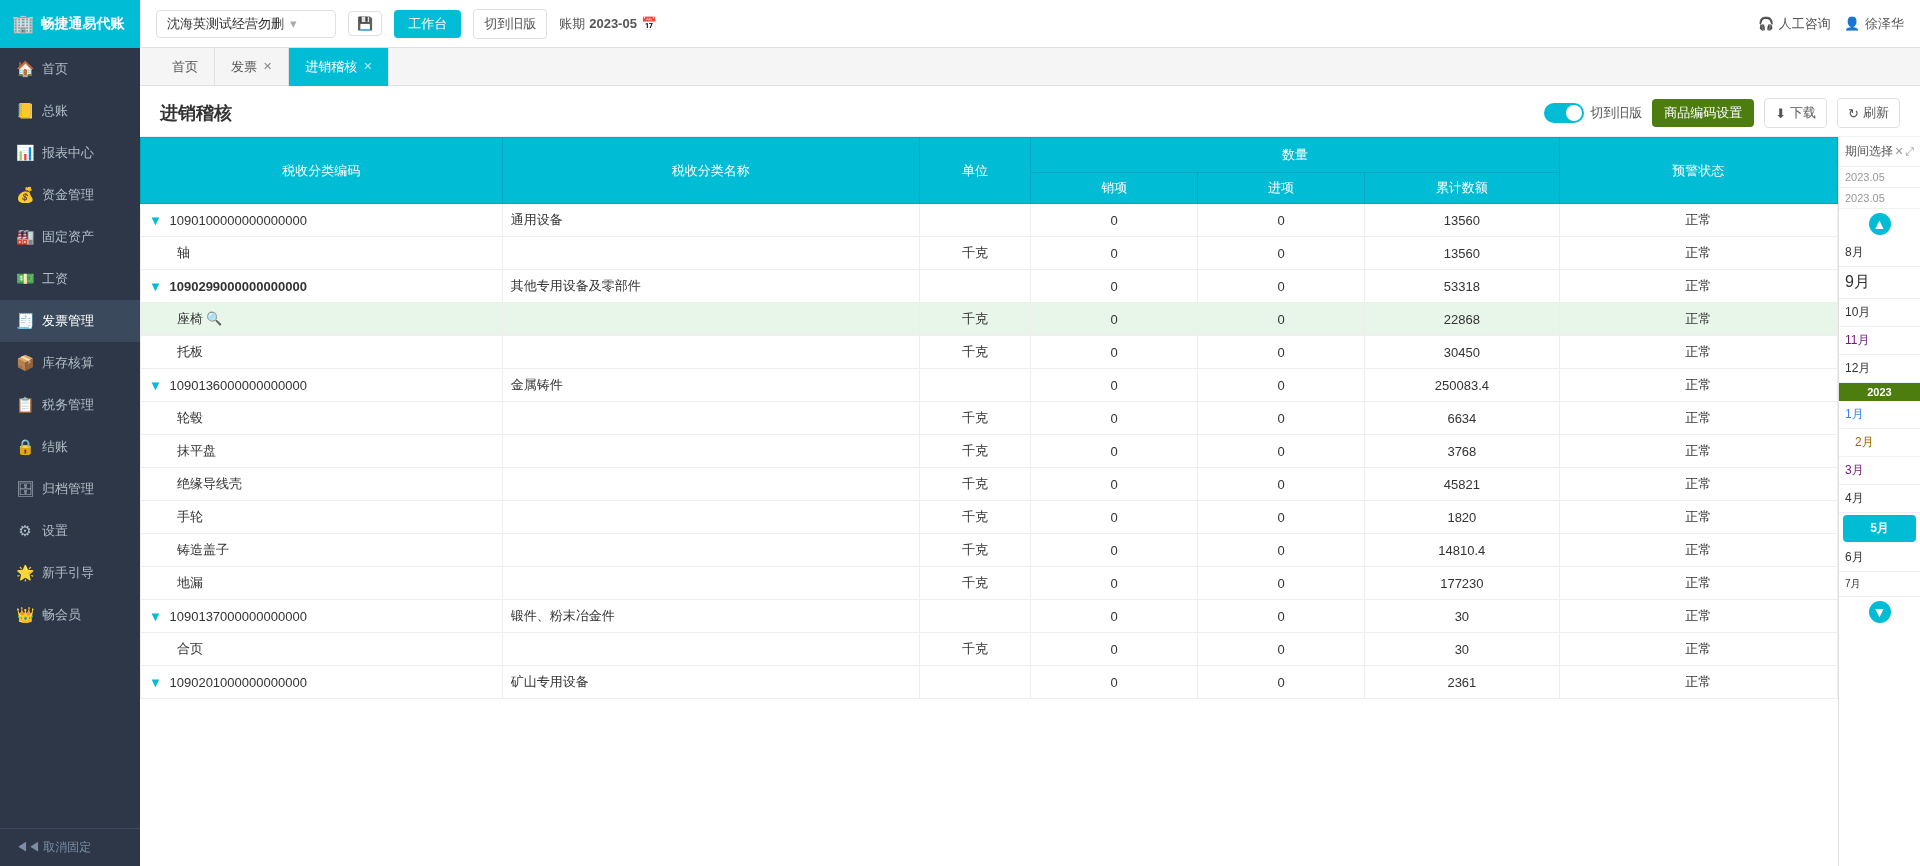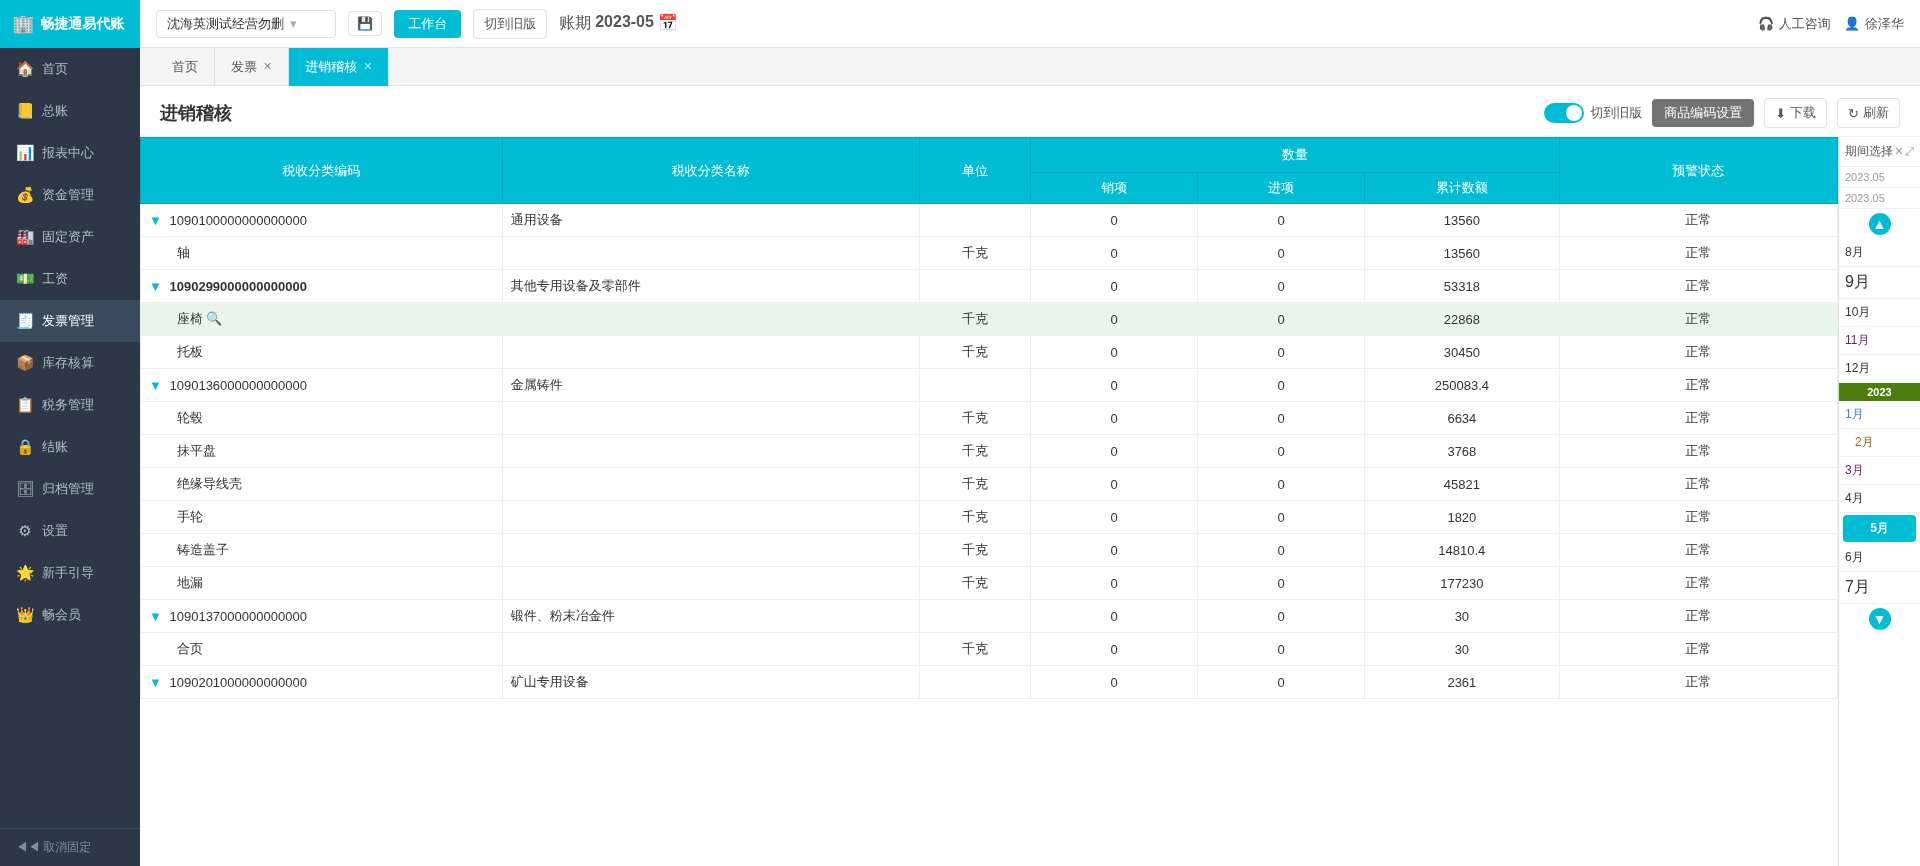--- a/index.html
+++ b/index.html
@@ -34,21 +34,21 @@
     }
     .topbar-btn {
       background: white; border: 1px solid #e0e0e0; border-radius: 4px; padding: 5px 10px; cursor: pointer; color: #555; font-size: 13px;
     }
     .topbar-btn-blue {
       background: #00bcd4; border: none; border-radius: 4px; padding: 5px 14px; cursor: pointer; color: white; font-size: 13px;
     }
     .topbar-btn-outline {
       background: white; border: 1px solid #e0e0e0; border-radius: 4px; padding: 5px 10px; cursor: pointer; color: #555; font-size: 13px;
     }
-    .topbar-period { font-size: 16px; color: #555; display: flex; gap: 4px; }
+    .topbar-period { font-size: 13px; color: #555; display: flex; align-items: center; gap: 4px; }
     .topbar-right { margin-left: auto; display: flex; align-items: center; gap: 14px; color: #555; font-size: 13px; }
     .topbar-right-item { display: flex; align-items: center; gap: 4px; cursor: pointer; }
 
     
     .tabs-bar {
       background: #f5f5f5; border-bottom: 1px solid #e0e0e0; display: flex; align-items: center; padding: 0 16px; height: 38px; gap: 0;
     }
     .tab {
       padding: 8px 16px; cursor: pointer; font-size: 13px; color: #555; border-right: 1px solid #e0e0e0; display: flex; align-items: center; gap: 6px; height: 38px;
     }
@@ -65,21 +65,21 @@
     .page-title { font-size: 18px; font-weight: bold; color: #333; }
     .page-actions { display: flex; align-items: center; gap: 10px; }
     .toggle-wrap { display: flex; align-items: center; gap: 6px; font-size: 13px; color: #555; }
     .toggle-switch {
       width: 40px; height: 20px; background: #00bcd4; border-radius: 10px; position: relative; cursor: pointer;
     }
     .toggle-switch::after {
       content: ''; position: absolute; right: 2px; top: 2px; width: 16px; height: 16px; background: white; border-radius: 50%;
     }
     .btn-green {
-      background: #737373; color: white; border: none; border-radius: 4px; padding: 5px 12px; cursor: pointer; font-size: 13px;
+      background: #4d7c0f; color: white; border: none; border-radius: 4px; padding: 5px 12px; cursor: pointer; font-size: 13px;
     }
     .btn-icon { background: white; border: 1px solid #e0e0e0; border-radius: 4px; padding: 5px 10px; cursor: pointer; font-size: 13px; color: #555; display: flex; align-items: center; gap: 4px; }
 
     
     .table-wrap { flex: 1; overflow: auto; padding: 0 0 0 0; }
     table { width: 100%; border-collapse: collapse; font-size: 13px; }
     thead tr th {
       background: #00bcd4; color: white; text-align: center; padding: 8px 6px; font-weight: normal; border: 1px solid #00a8bf; white-space: nowrap;
     }
     thead tr.sub-header th {
@@ -417,18 +417,18 @@
         <div style="padding:5px 6px; color:#333; font-size:12px; border-bottom:1px solid #f0f0f0; cursor:pointer;">10月</div>
         <div style="padding:5px 6px; color:#701a75; font-size:12px; border-bottom:1px solid #f0f0f0; cursor:pointer;">11月</div>
         <div style="padding:5px 6px; color:#333; font-size:12px; border-bottom:1px solid #f0f0f0; cursor:pointer;">12月</div>
         <div style="padding:3px 6px; background:#4d7c0f; color:white; font-size:11px; font-weight:bold; text-align:center; cursor:pointer;">2023</div>
         <div style="padding:5px 6px; color:#3b82f6; font-size:12px; border-bottom:1px solid #f0f0f0; cursor:pointer;">1月</div>
         <div style="padding:5px 16px; color:#a16207; font-size:12px; border-bottom:1px solid #f0f0f0; cursor:pointer;">2月</div>
         <div style="padding:5px 6px; color:#701a75; font-size:12px; border-bottom:1px solid #f0f0f0; cursor:pointer;">3月</div>
         <div style="padding:5px 6px; color:#333; font-size:12px; border-bottom:1px solid #f0f0f0; cursor:pointer;">4月</div>
         <div style="padding:5px 6px; background:#00bcd4; color:white; font-size:12px; font-weight:bold; border-radius:4px; margin:2px 4px; text-align:center; cursor:pointer;">5月</div>
         <div style="padding:5px 6px; color:#333; font-size:12px; border-bottom:1px solid #f0f0f0; cursor:pointer;">6月</div>
-        <div style="padding:5px 6px; color:#333; font-size:16px; border-bottom:1px solid #f0f0f0; cursor:pointer;">7月</div>
+        <div style="padding:5px 6px; color:#333; font-size:10px; border-bottom:1px solid #f0f0f0; cursor:pointer;">7月</div>
         <button class="period-nav">▼</button>
       </div>
     </div>
   </div>
 </div>
 
 </body></html>

